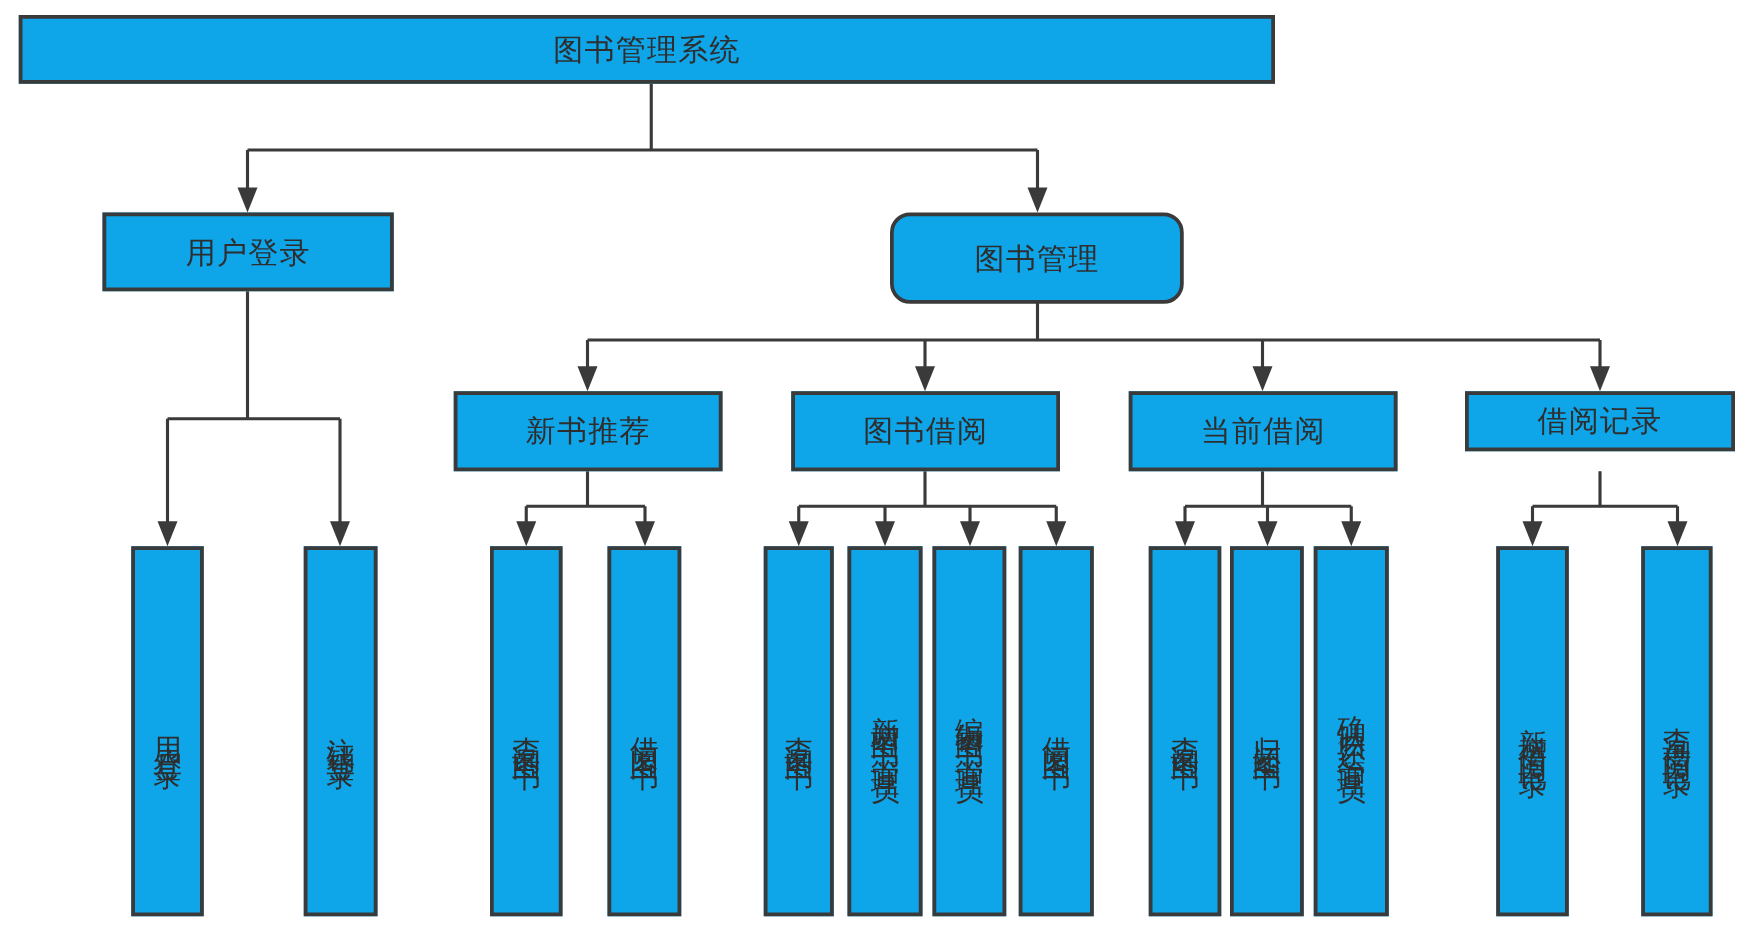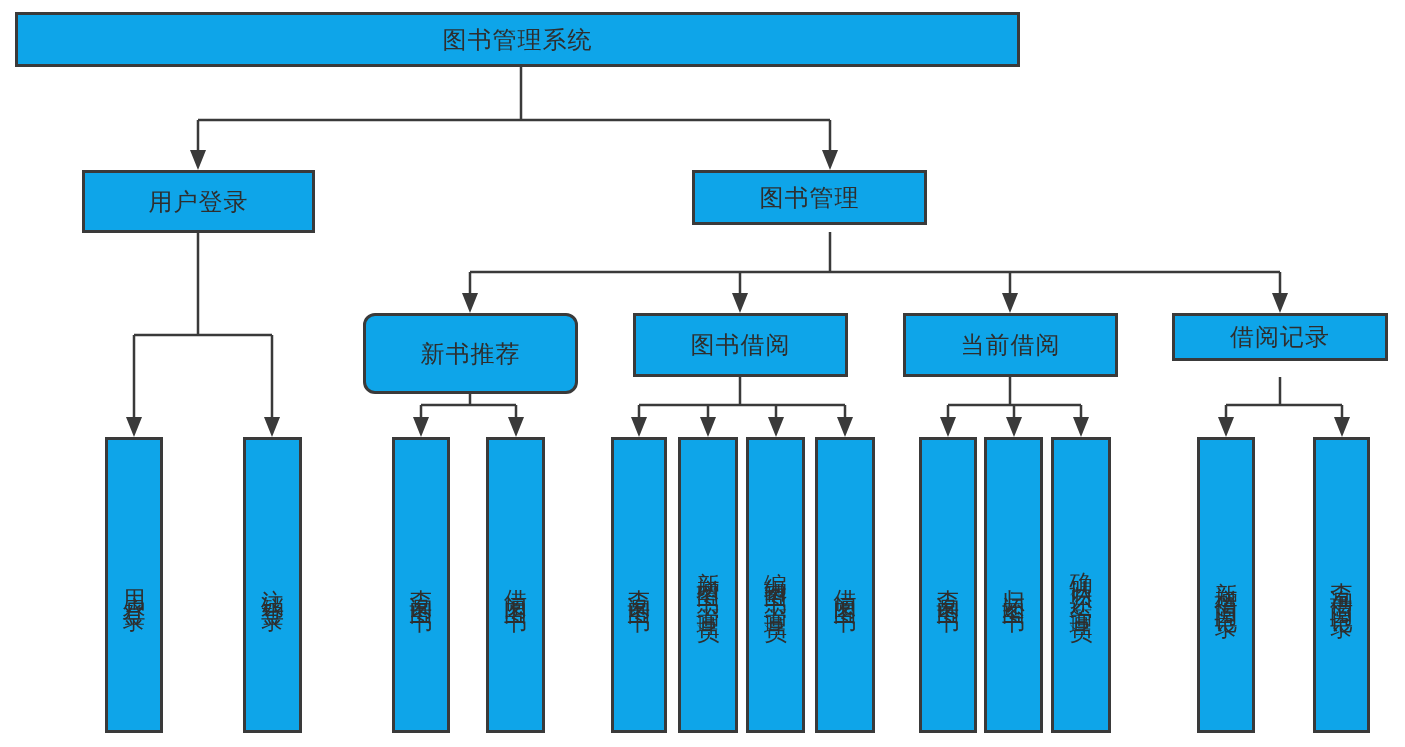--- a/index.html
+++ b/index.html
@@ -105,25 +105,25 @@
     </g>
   </svg>
 
   <div class="node" style="left:15px;top:12px;width:1005px;height:55px;">
     <span class="h-label">图书管理系统</span>
   </div>
 
   <div class="node" style="left:82px;top:170px;width:233px;height:63px;">
     <span class="h-label">用户登录</span>
   </div>
-  <div class="node" style="left:692px;top:170px;width:235px;height:55px;">
+  <div class="node" style="left:712px;top:170px;width:235px;height:73px;border-radius:16px;">
     <span class="h-label">图书管理</span>
   </div>
 
-  <div class="node" style="left:363px;top:313px;width:215px;height:81px;border-radius:12px;">
+  <div class="node" style="left:363px;top:313px;width:215px;height:64px;">
     <span class="h-label">新书推荐</span>
   </div>
   <div class="node" style="left:633px;top:313px;width:215px;height:64px;">
     <span class="h-label">图书借阅</span>
   </div>
   <div class="node" style="left:903px;top:313px;width:215px;height:64px;align-items:center;">
     <span class="h-label">当前借阅</span>
   </div>
   <div class="node" style="left:1172px;top:313px;width:216px;height:48px;">
     <span class="h-label">借阅记录</span>

